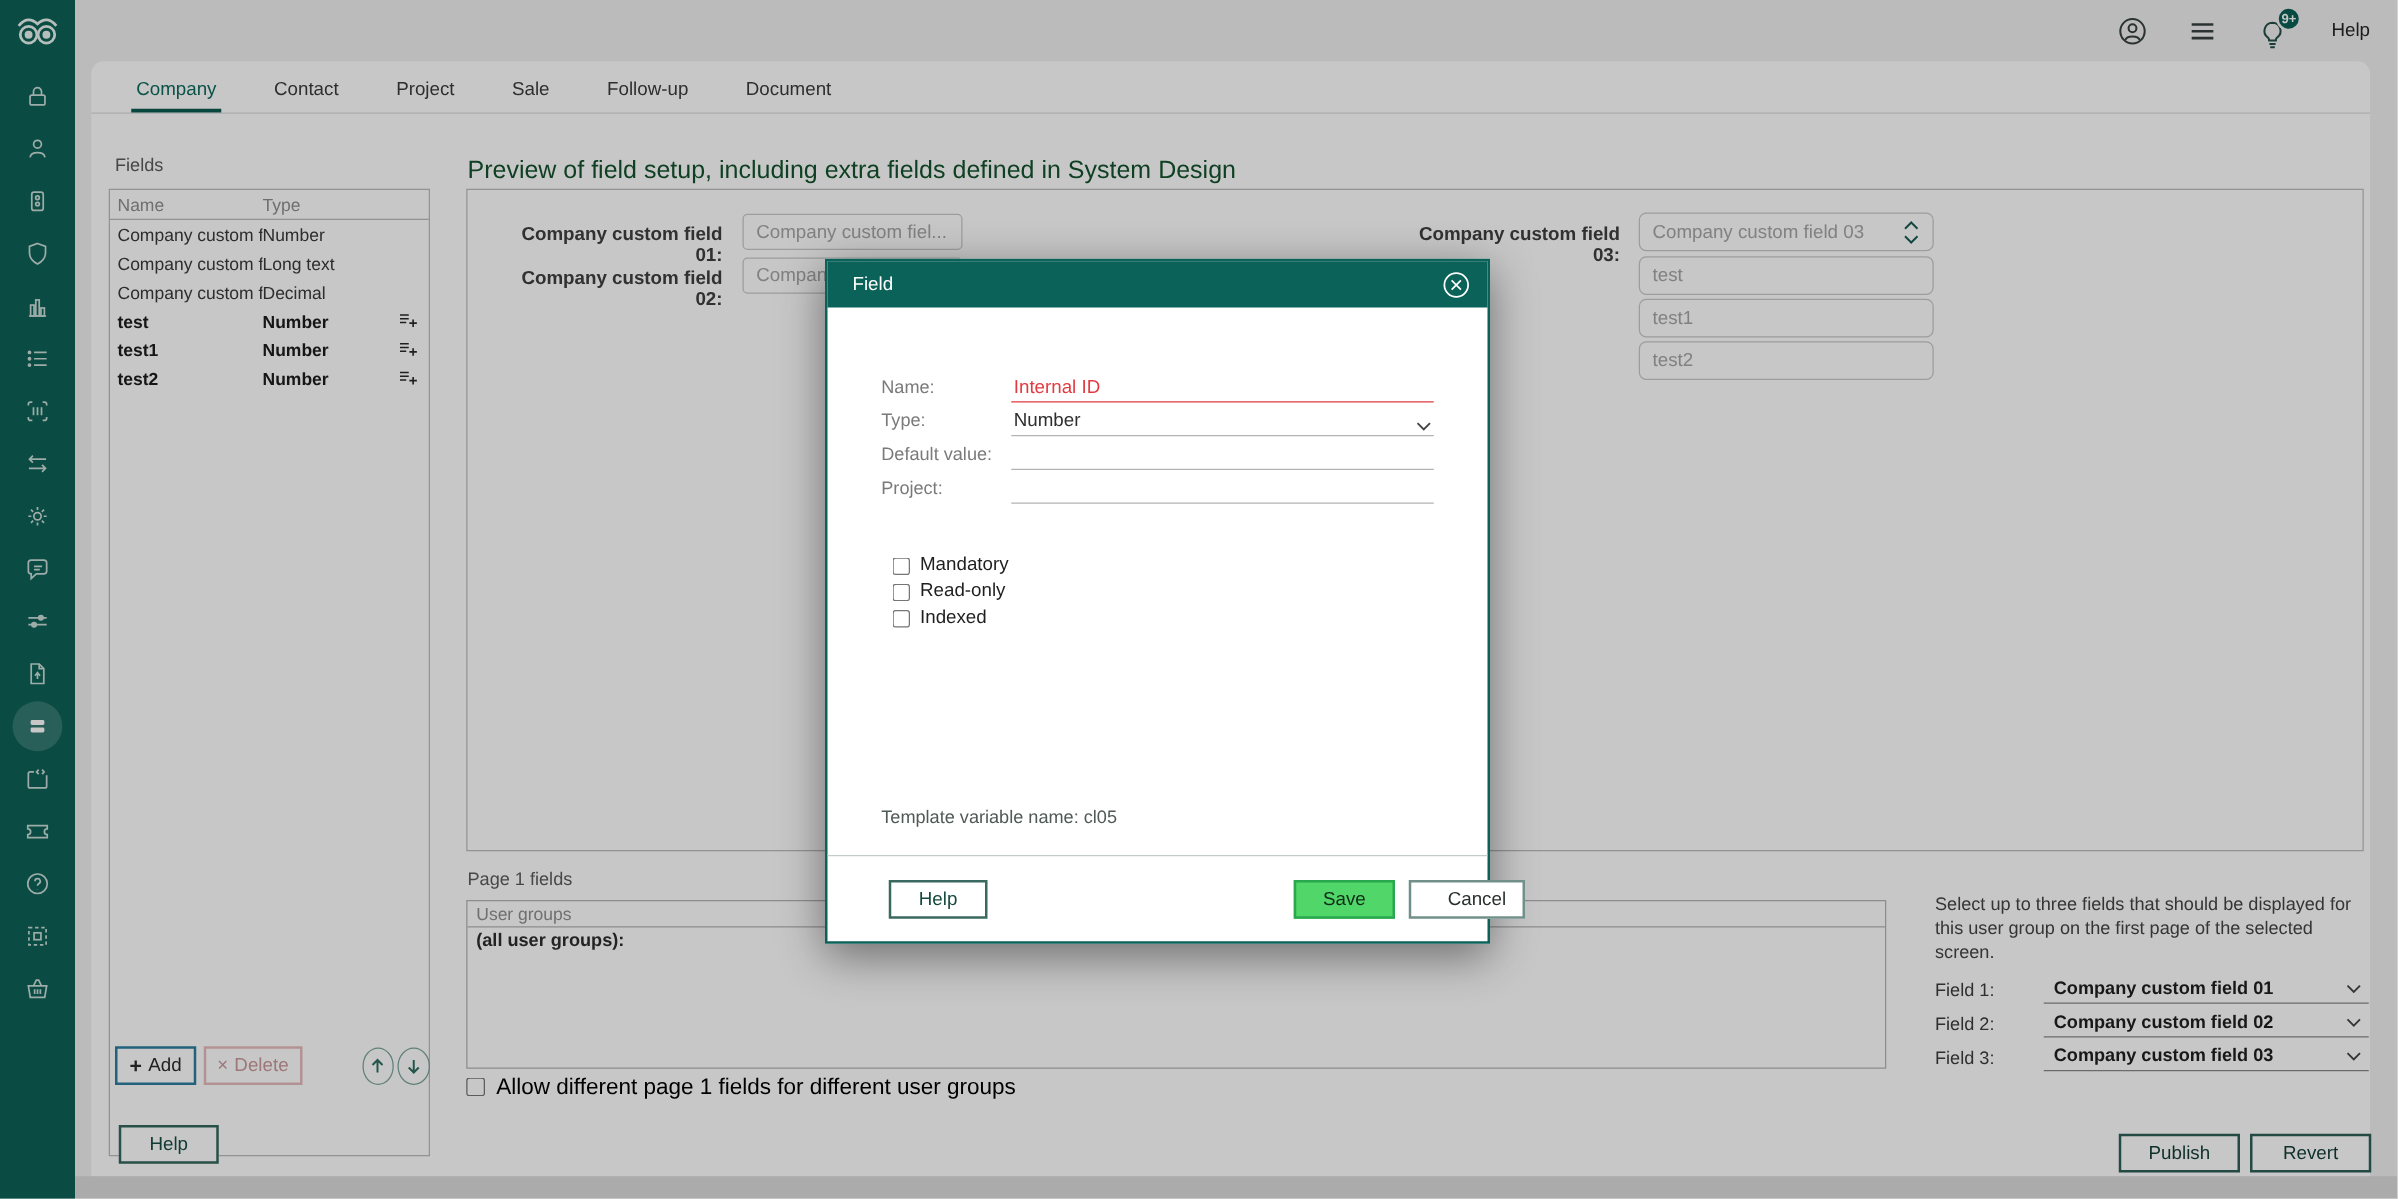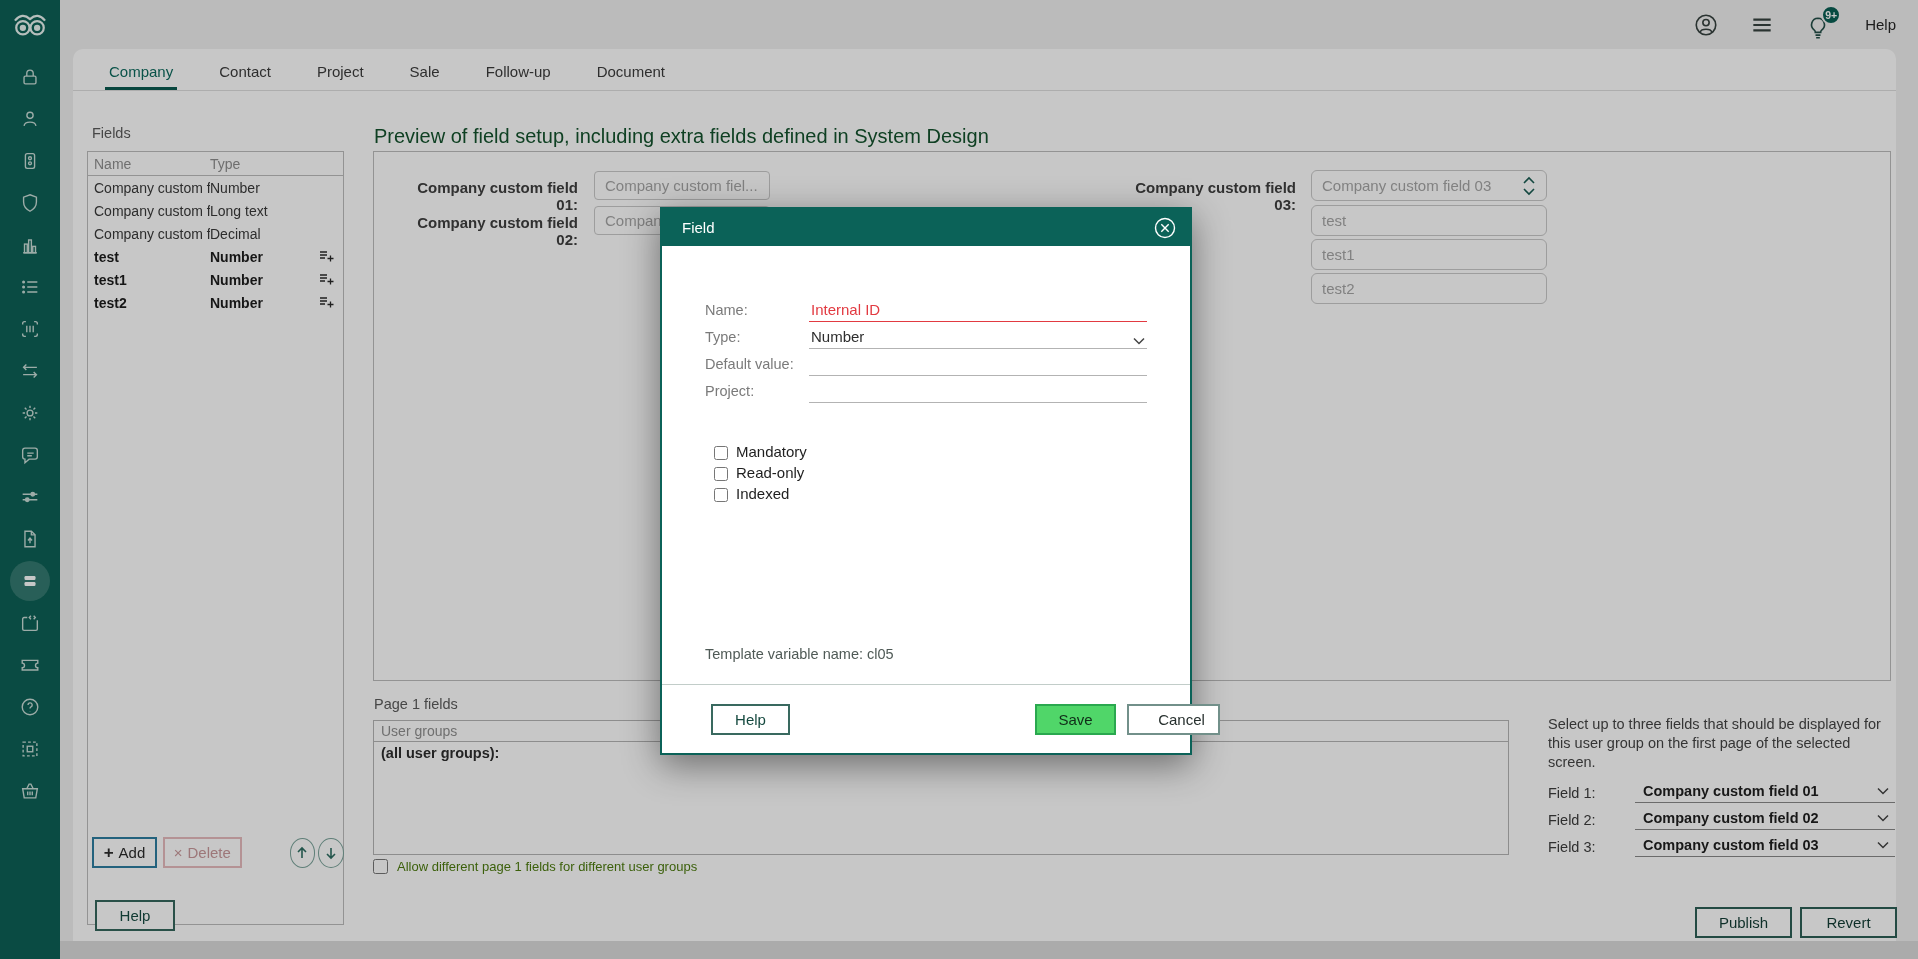--- a/index.html
+++ b/index.html
@@ -68,21 +68,21 @@
   .spin { position:absolute; color:#1a5d53; width:14px; height:22px; }
   .spin svg { width:14px; height:22px; }
 
   
   .page1-title { position:absolute; left:301px; top:647px; font-size:14.5px; color:#5c5c5c; }
   .ug-panel { position:absolute; left:300px; top:671px; width:1136px; height:135px; border:1px solid #b5b5b5; background:#fff; }
   .ug-header { height:21px; border-bottom:1px solid #b5b5b5; color:#8f8f8f; font-size:14px; padding-left:7px; display:flex; align-items:center; }
   .ug-row { height:22px; color:#2e2e2e; font-size:14.5px; font-weight:bold; padding-left:7px; display:flex; align-items:center; }
   .allow-row { position:absolute; left:300px; top:810px; display:flex; align-items:center; gap:9px; }
   .allow-row input { width:15px; height:15px; cursor:pointer; }
-  .allow-row span { font-size:13px; color:#4d7c0f; }
+  .allow-row span { font-size:18px; color:#000000; }
   .select-hint { position:absolute; left:1475px; top:666px; width:350px; font-size:14.5px; line-height:19px; color:#454545; }
   .fld-row { position:absolute; left:1475px; width:420px; height:23px; display:flex; align-items:flex-end; }
   .fld-label { width:87px; font-size:14.5px; color:#3d3d3d; padding-bottom:2px; }
   .fld-select { width:260px; border-bottom:1px solid #8a8a8a; display:flex; align-items:center; justify-content:space-between; cursor:pointer;
                 font-size:14.5px; color:#1f1f1f; font-weight:bold; padding:0 6px 3px 8px; }
   .chev { width:12px; height:8px; color:#444; }
   .chev svg { width:12px; height:8px; display:block; }
 
   .publish-btn { position:absolute; left:1622px; top:858px; width:97px; height:31px; border:2px solid #2e5f56; color:#133d35; background:transparent; }
   .revert-btn { position:absolute; left:1727px; top:858px; width:97px; height:31px; border:2px solid #2e5f56; color:#133d35; background:transparent; }

